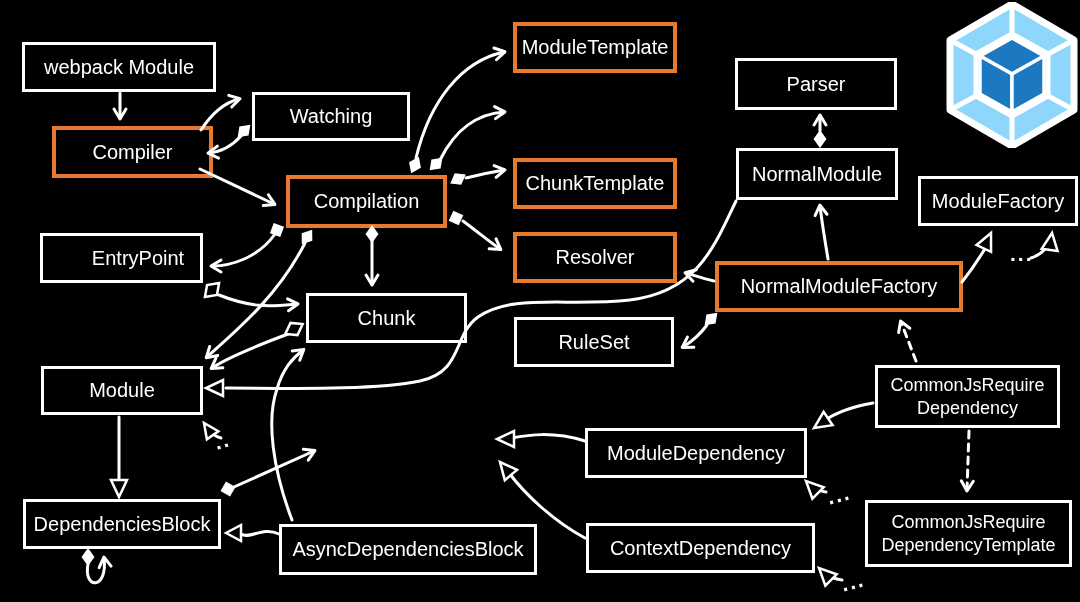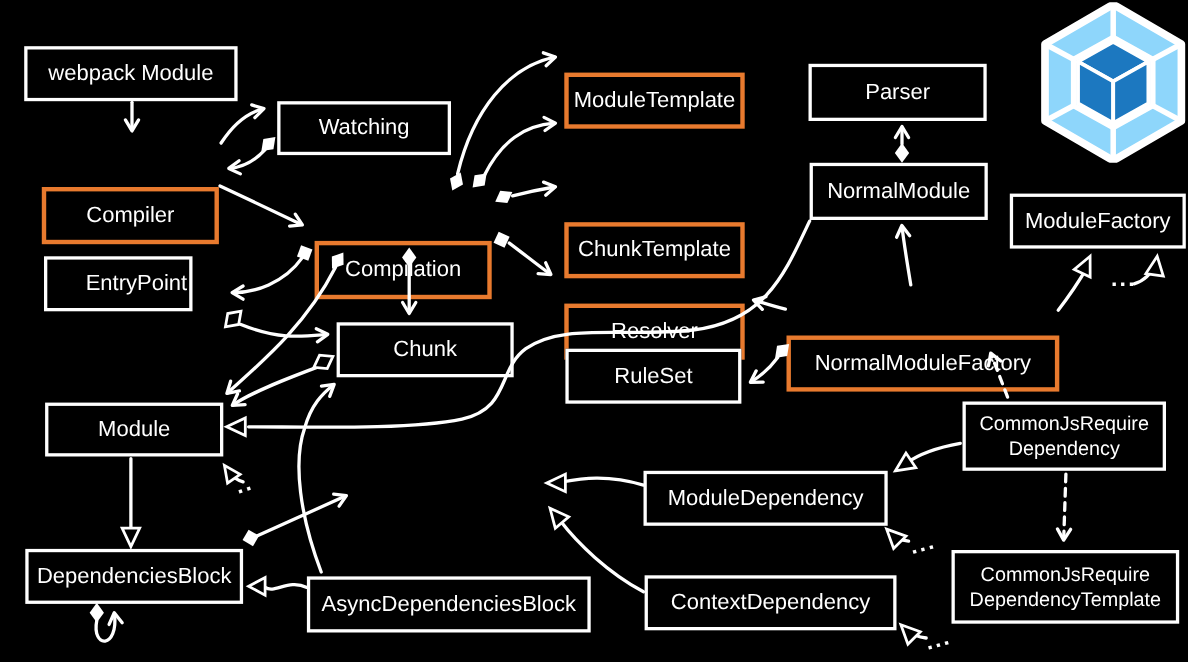--- a/index.html
+++ b/index.html
@@ -14,21 +14,21 @@
   .stage{
     position:relative;width:1080px;height:602px;background:var(--background);
     overflow:hidden;font-family:"Liberation Sans",sans-serif;
   }
   .node{
     position:absolute;box-sizing:border-box;display:flex;align-items:center;justify-content:center;
     text-align:center;color:var(--text);background:var(--background);
     border:3px solid var(--box-border);font-size:20px;line-height:1.25;white-space:pre-line;
     z-index:2;
   }
-  .accent{border:4px solid var(--accent-border);margin-top:44px;}
+  .accent{border:4px solid var(--accent-border);}
   .small{font-size:18px;}
   .mark{
     position:absolute;color:var(--text);font-weight:bold;font-size:21px;letter-spacing:2px;
     z-index:4;line-height:1;
   }
   svg.wires{position:absolute;left:0;top:0;z-index:3;}
   .w{stroke:var(--text);stroke-width:3;fill:none;stroke-linecap:round;}
   .dash{stroke-dasharray:7 6;}
   .mk{stroke:var(--text);stroke-width:3;fill:none;stroke-linecap:round;stroke-linejoin:round;}
   .tri{fill:var(--background);stroke:var(--text);stroke-width:2.5;stroke-linejoin:miter;}
@@ -39,24 +39,24 @@
   .logo-inhex{fill:var(--logo-light);stroke:#ffffff;stroke-width:5;stroke-linejoin:round;}
   .logo-spoke{stroke:#ffffff;stroke-width:5;}
   .logo-cube{fill:var(--logo-dark);stroke:#ffffff;stroke-width:3.5;stroke-linejoin:round;}
 </style>
 </head>
 <body>
 
 <div class="stage">
 
   <div class="node" style="left:22px;top:42px;width:194px;height:50px;">webpack Module</div>
-  <div class="node accent" style="left:38px;top:126px;width:161px;height:52px;">Compiler</div>
+  <div class="node accent" style="left:52px;top:126px;width:161px;height:52px;">Compiler</div>
   <div class="node" style="left:252px;top:92px;width:158px;height:49px;">Watching</div>
   <div class="node accent" style="left:286px;top:175px;width:161px;height:53px;">Compilation</div>
-  <div class="node" style="left:40px;top:233px;width:135px;height:50px;padding-left:33px;">EntryPoint</div>
+  <div class="node" style="left:40px;top:233px;width:163px;height:50px;padding-left:33px;">EntryPoint</div>
   <div class="node" style="left:306px;top:293px;width:161px;height:50px;">Chunk</div>
   <div class="node" style="left:41px;top:366px;width:162px;height:49px;">Module</div>
   <div class="node" style="left:23px;top:499px;width:198px;height:50px;">DependenciesBlock</div>
   <div class="node" style="left:279px;top:524px;width:258px;height:51px;">AsyncDependenciesBlock</div>
   <div class="node accent" style="left:513px;top:22px;width:164px;height:51px;">ModuleTemplate</div>
   <div class="node accent" style="left:513px;top:158px;width:164px;height:51px;">ChunkTemplate</div>
   <div class="node accent" style="left:513px;top:232px;width:164px;height:51px;">Resolver</div>
   <div class="node" style="left:514px;top:317px;width:160px;height:50px;">RuleSet</div>
   <div class="node" style="left:735px;top:58px;width:162px;height:52px;text-align:center;">Parser</div>
   <div class="node" style="left:736px;top:148px;width:162px;height:52px;">NormalModule</div>

